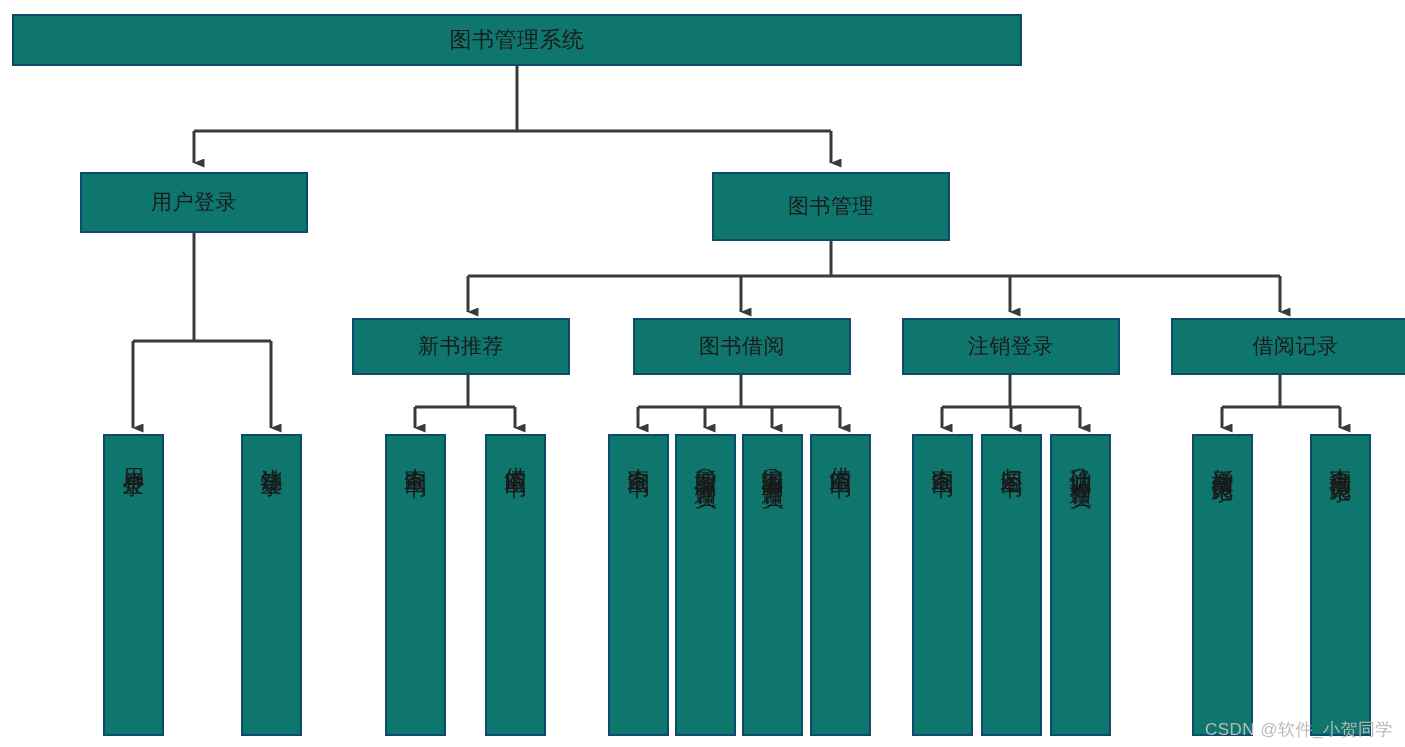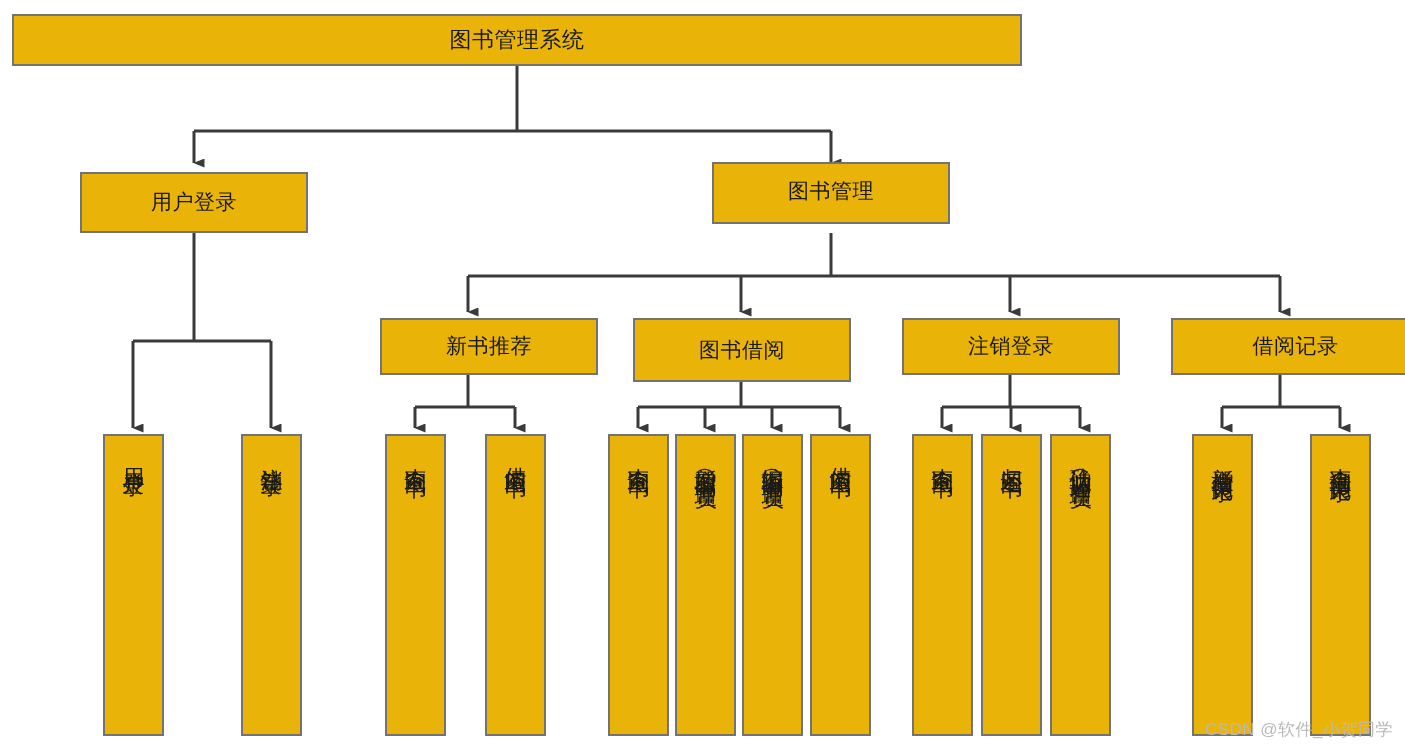--- a/index.html
+++ b/index.html
@@ -22,22 +22,22 @@
     position: absolute;
     left: 0;
     top: 0;
     width: 1405px;
     height: 747px;
     pointer-events: none;
   }
   .node {
     position: absolute;
     box-sizing: border-box;
-    background: #eab308;
-    border: 2px solid #737373;
+    background: #0f766e;
+    border: 2px solid #0c4a6e;
     display: flex;
     align-items: center;
     justify-content: center;
     z-index: 5;
   }
   .node .node-label {
     color: #1a1a1a;
     line-height: 1.18;
     text-align: center;
     white-space: pre-line;
@@ -131,29 +131,29 @@
   </svg>
 
   <div class="node horiz root" style="left:12px; top:14px; width:1010px; height:52px;">
     <span class="node-label">图书管理系统</span>
   </div>
 
   <div class="node horiz" style="left:80px; top:172px; width:228px; height:61px;">
     <span class="node-label">用户登录</span>
   </div>
 
-  <div class="node horiz" style="left:712px; top:162px; width:238px; height:62px;font-family:Liberation Mono, monospace;">
+  <div class="node horiz" style="left:712px; top:172px; width:238px; height:69px;">
     <span class="node-label">图书管理</span>
   </div>
 
-  <div class="node horiz" style="left:380px; top:318px; width:218px; height:57px;">
+  <div class="node horiz" style="left:352px; top:318px; width:218px; height:57px;">
     <span class="node-label">新书推荐</span>
   </div>
 
-  <div class="node horiz" style="left:633px; top:318px; width:218px; height:64px;">
+  <div class="node horiz" style="left:633px; top:318px; width:218px; height:57px;">
     <span class="node-label">图书借阅</span>
   </div>
 
   <div class="node horiz" style="left:902px; top:318px; width:218px; height:57px;">
     <span class="node-label">注销登录</span>
   </div>
 
   <div class="node horiz" style="left:1171px; top:318px; width:249px; height:57px;">
     <span class="node-label">借阅记录</span>
   </div>

